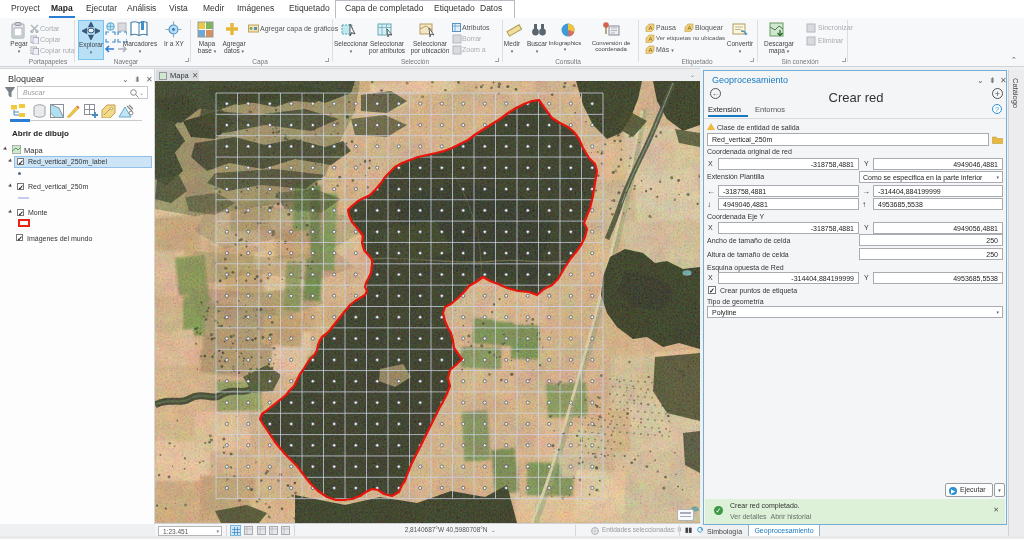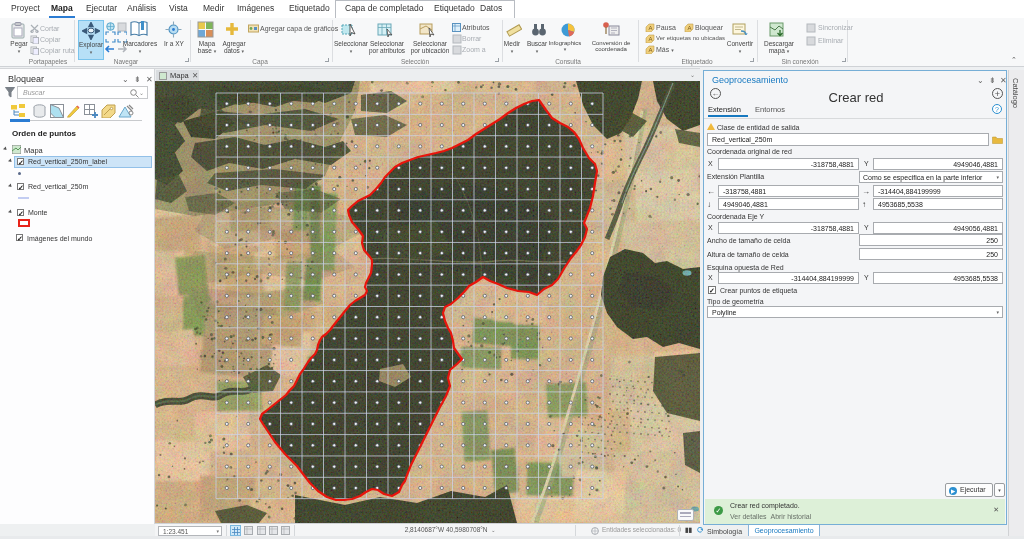--- a/index.html
+++ b/index.html
@@ -302,21 +302,21 @@
         <circle cx="10.5" cy="4.5" r="1.2" fill="#fff" stroke="#c0a050"></circle>
         <path d="M3,11 L9,5" stroke="#c0a050"></path>
       </svg>
       <svg class="abs" style="left:118px;top:35px;" width="16" height="15" viewBox="0 0 16 15">
         <path d="M1,13 L7,3 L13,13 Z" fill="#bfe4f5" stroke="#6aa8cc"></path>
         <path d="M9,2 L14,7 M11,1 L15,5" stroke="#888" stroke-width="1.2"></path>
         <circle cx="13" cy="9" r="2" fill="none" stroke="#888"></circle>
       </svg>
       <div class="abs" style="left:10px;top:50px;width:20px;height:2.5px;background:#2b7cd3;"></div>
       <div class="abs" style="left:30px;top:51px;width:112px;height:1px;background:#c8cacd;"></div>
-      <div class="abs" style="left:12px;top:60px;font-size:8px;font-weight:bold;color:#222;">Orden de puntos</div>
+      <div class="abs" style="left:12px;top:60px;font-size:8px;font-weight:bold;color:#222;">Abrir de dibujo</div>
       <div class="arr" style="left:4px;top:78px;"></div>
       <svg class="abs" style="left:12px;top:76px;" width="9" height="9" viewBox="0 0 9 9">
         <rect width="9" height="9" fill="#cfe8cf" stroke="#888"></rect>
         <path d="M0,6 L4,3 L6,5 L9,2" stroke="#5a9a5a" fill="none"></path>
       </svg>
       <div class="tree abs" style="left:24px;top:77px;">Mapa</div>
       <div class="abs" style="left:14px;top:87px;width:138px;height:12px;background:#cde4f7;border:1px solid #92c0e8;"></div>
       <div class="arr" style="left:9px;top:90px;"></div>
       <div class="cb" style="left:17px;top:89px;">✓</div>
       <div class="tree abs" style="left:28px;top:89px;font-size:7px;">Red_vertical_250m_label</div>

